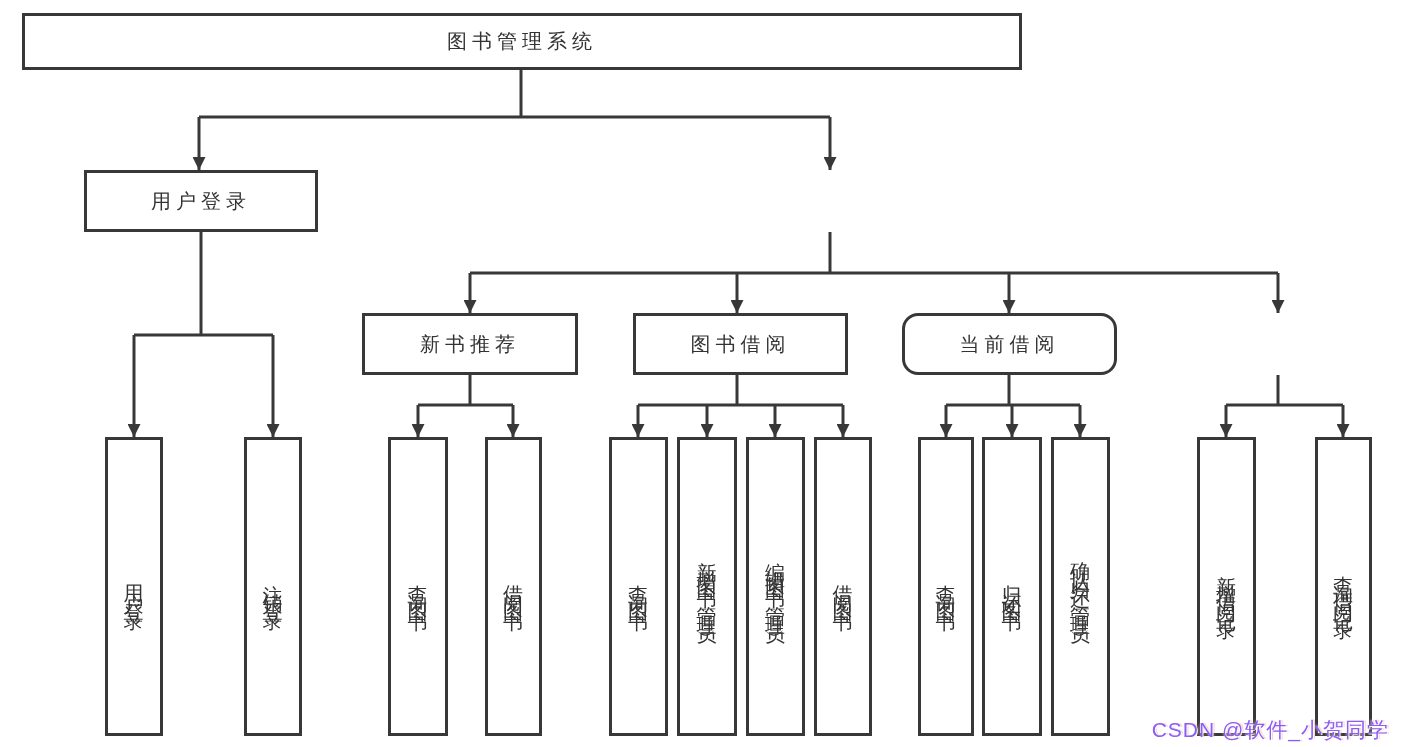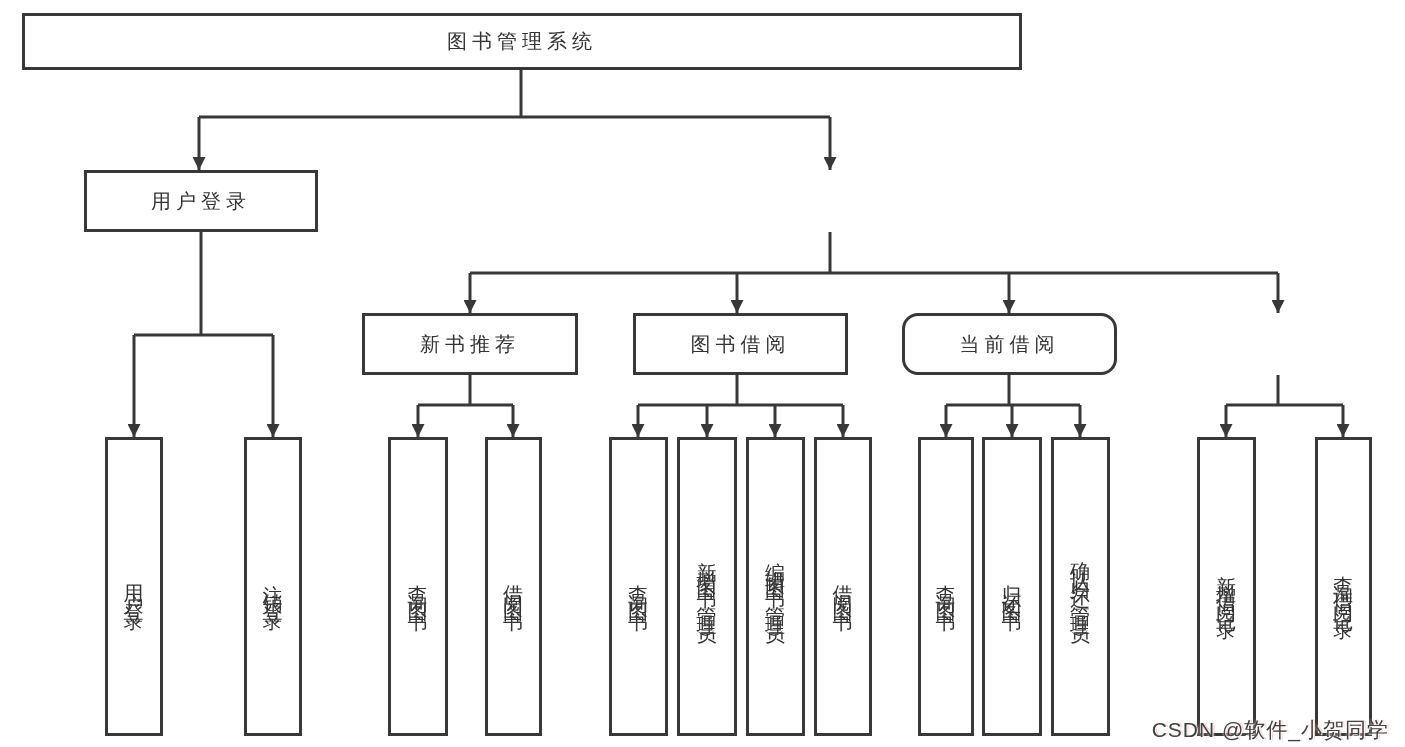--- a/index.html
+++ b/index.html
@@ -48,21 +48,21 @@
     font-size: 20px;
     letter-spacing: 9px;
     color: #333333;
     line-height: 1;
   }
   .watermark {
     position: absolute;
     right: 16px;
     bottom: 3px;
     font-size: 21px;
-    color: #404040;
+    color: #8b5cf6;
     letter-spacing: 1px;
     text-shadow:
       0 0 3px rgba(255,255,255,.95),
       1px 1px 0 rgba(255,255,255,.85),
       2px 0 1px rgba(214,70,44,.28);
     white-space: nowrap;
     z-index: 5;
   }
 </style>
 </head>

